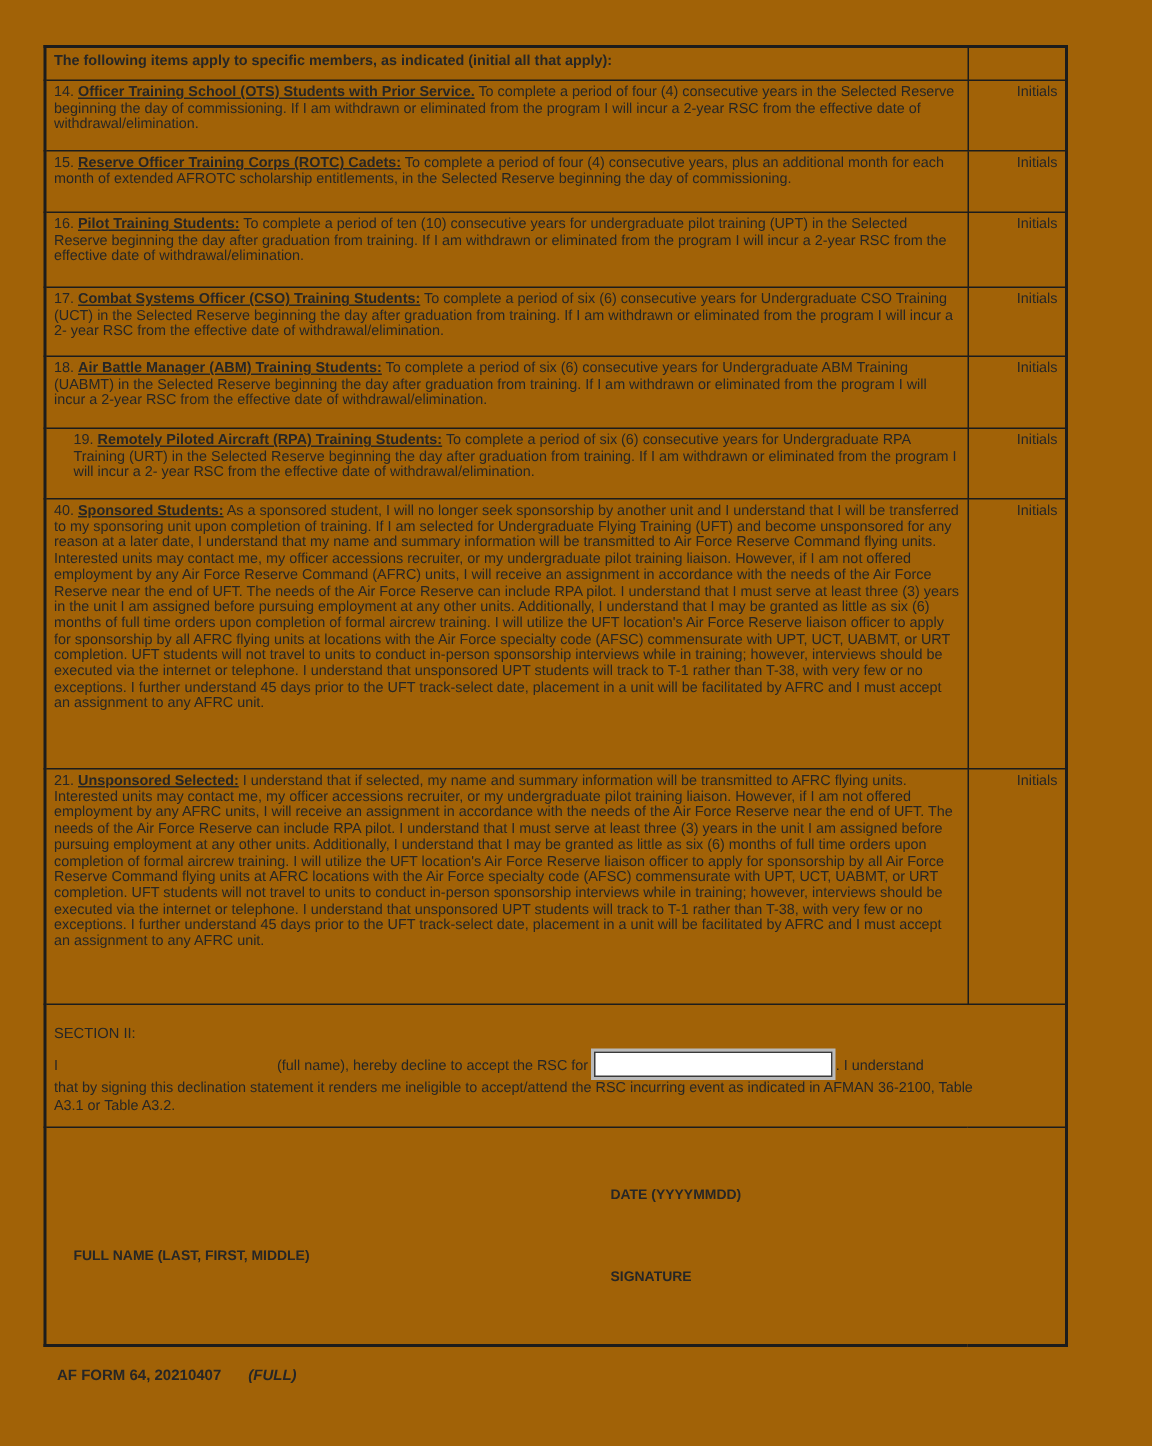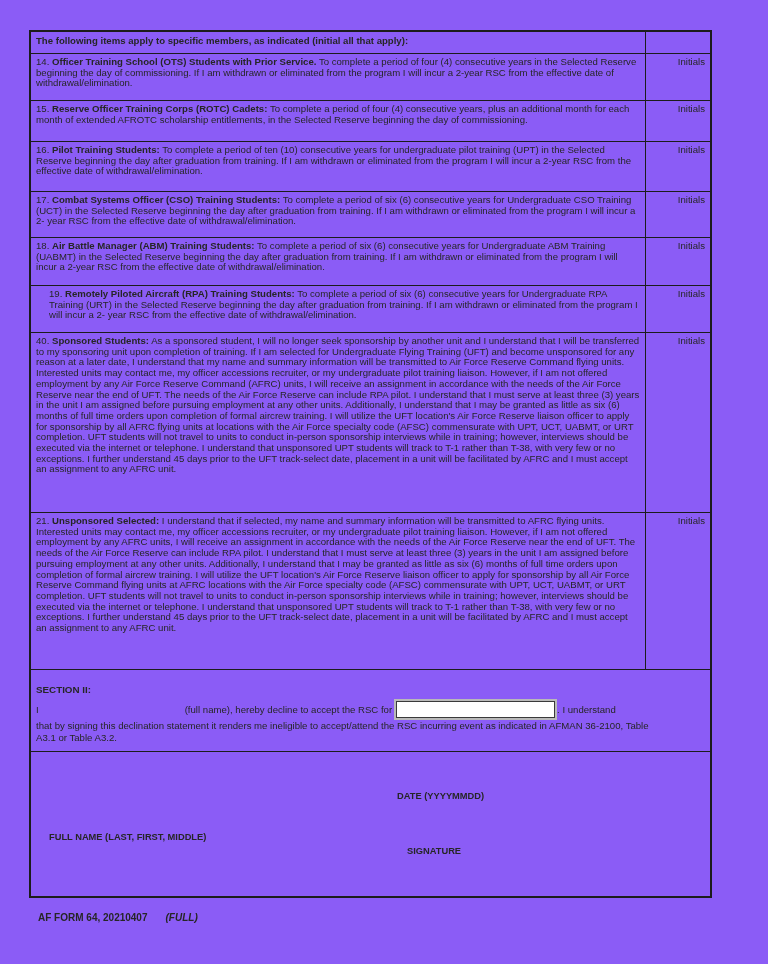--- a/index.html
+++ b/index.html
@@ -1,61 +1,61 @@
 <!DOCTYPE html>
 <html><head>
 <meta charset="utf-8">
 <style>
   html,body{margin:0;padding:0;background:#fff;}
   .page{
-    position:relative;width:768px;height:964px;background:#8b5cf6;
+    position:relative;width:768px;height:964px;background:#a16207;
     font-family:"Liberation Sans", sans-serif;color:#262626;overflow:hidden;
   }
   table.doc{
     position:absolute;left:29px;top:30px;width:681px;
     border-collapse:collapse;table-layout:fixed;
     border:2px solid #1c1c1c;
   }
   table.doc td{
     border:1px solid #1c1c1c;vertical-align:top;
     padding:3px 5px 0 5px;
     font-size:9.6px;line-height:10.7px;color:#262626;
   }
   col.c-desc{width:615px;}
   col.c-init{width:66px;}
   td.initials{ text-align:right;padding-top:3px;font-size:9.6px; }
-  .bold{font-weight:bold;}
+  .bold{font-weight:bold;text-decoration:underline;}
   tr.r-head td{height:17px;font-weight:bold;padding-top:4px;}
   tr.r14 td{height:43px;}
   tr.r15 td{height:37px;}
   tr.r16 td{height:46px;}
   tr.r17 td{height:42px;}
   tr.r18 td{height:44px;}
   tr.r19 td{height:43px;padding-left:18px;}
   tr.r20 td{height:176px;}
   tr.r21 td{height:153px;}
   tr.rsec2 td{height:78px;}
   tr.rsig td{height:144px;padding:0;}
   .clip20{height:170px;overflow:hidden;}
   
-  .sec2-heading{font-weight:bold;font-size:9.8px;margin:12px 0 0 0;}
+  .sec2-heading{font-weight:normal;font-size:9.8px;margin:12px 0 0 0;}
   .sec2-line1{margin-top:5px;white-space:nowrap;}
   .name-gap{display:inline-block;width:146px;}
   .rsc-field{
     display:inline-block;vertical-align:middle;
     width:153px;height:13px;margin:0 2px 2px 4px;
     background:#fff;border:1px solid #3a3a3a;
     box-shadow:0 0 0 2px #b9b9b9;
   }
   .sec2-line2,.sec2-line3{line-height:12.2px;}
   
   .sigcell{position:relative;height:144px;}
   .sig-label{position:absolute;font-weight:bold;font-size:9.3px;}
   .lbl-fullname{left:18px;top:42px;margin-top:38px;}
-  .lbl-date{left:366px;top:39px;}
+  .lbl-date{left:376px;top:39px;}
   .lbl-signature{left:376px;top:94px;}
   
   .footer-line1{position:absolute;left:38px;top:912px;font-size:10px;font-weight:bold;}
   .footer-back{font-style:italic;margin-left:18px;}
   .footer-line2{position:absolute;left:0;top:934px;width:768px;text-align:center;font-size:10px;font-weight:bold;}
 </style>
 </head>
 <body>
 
 <div class="page">

